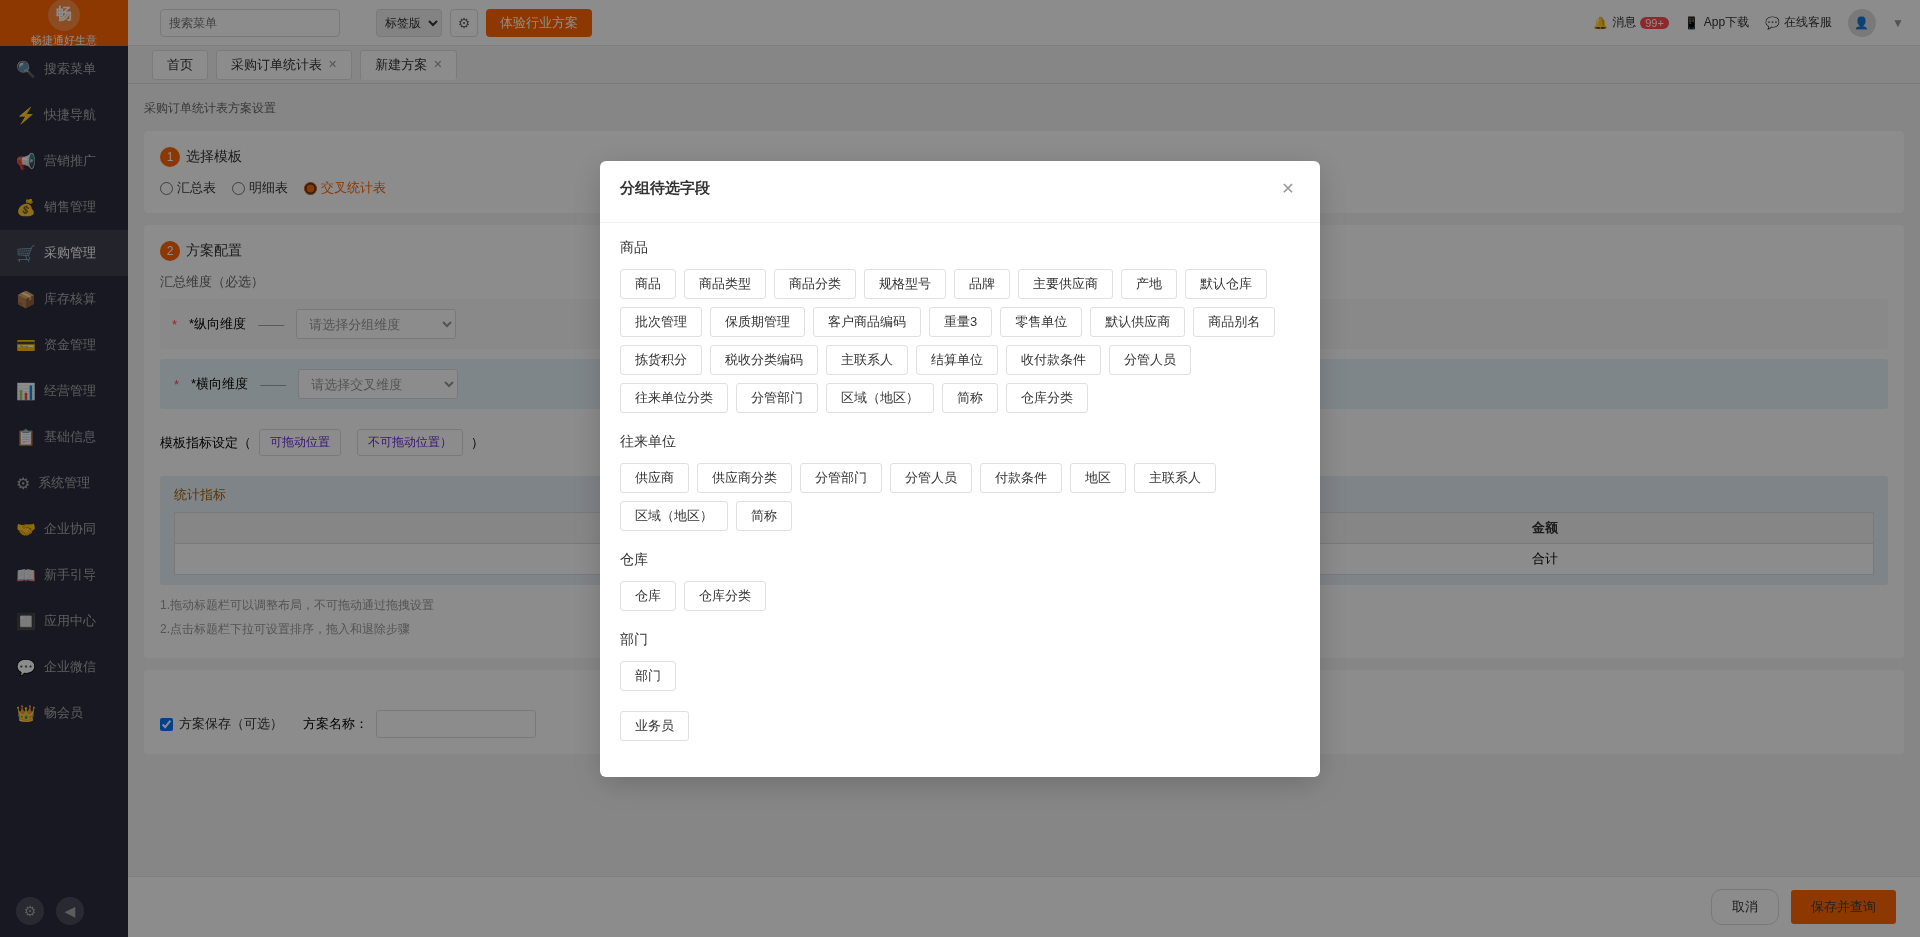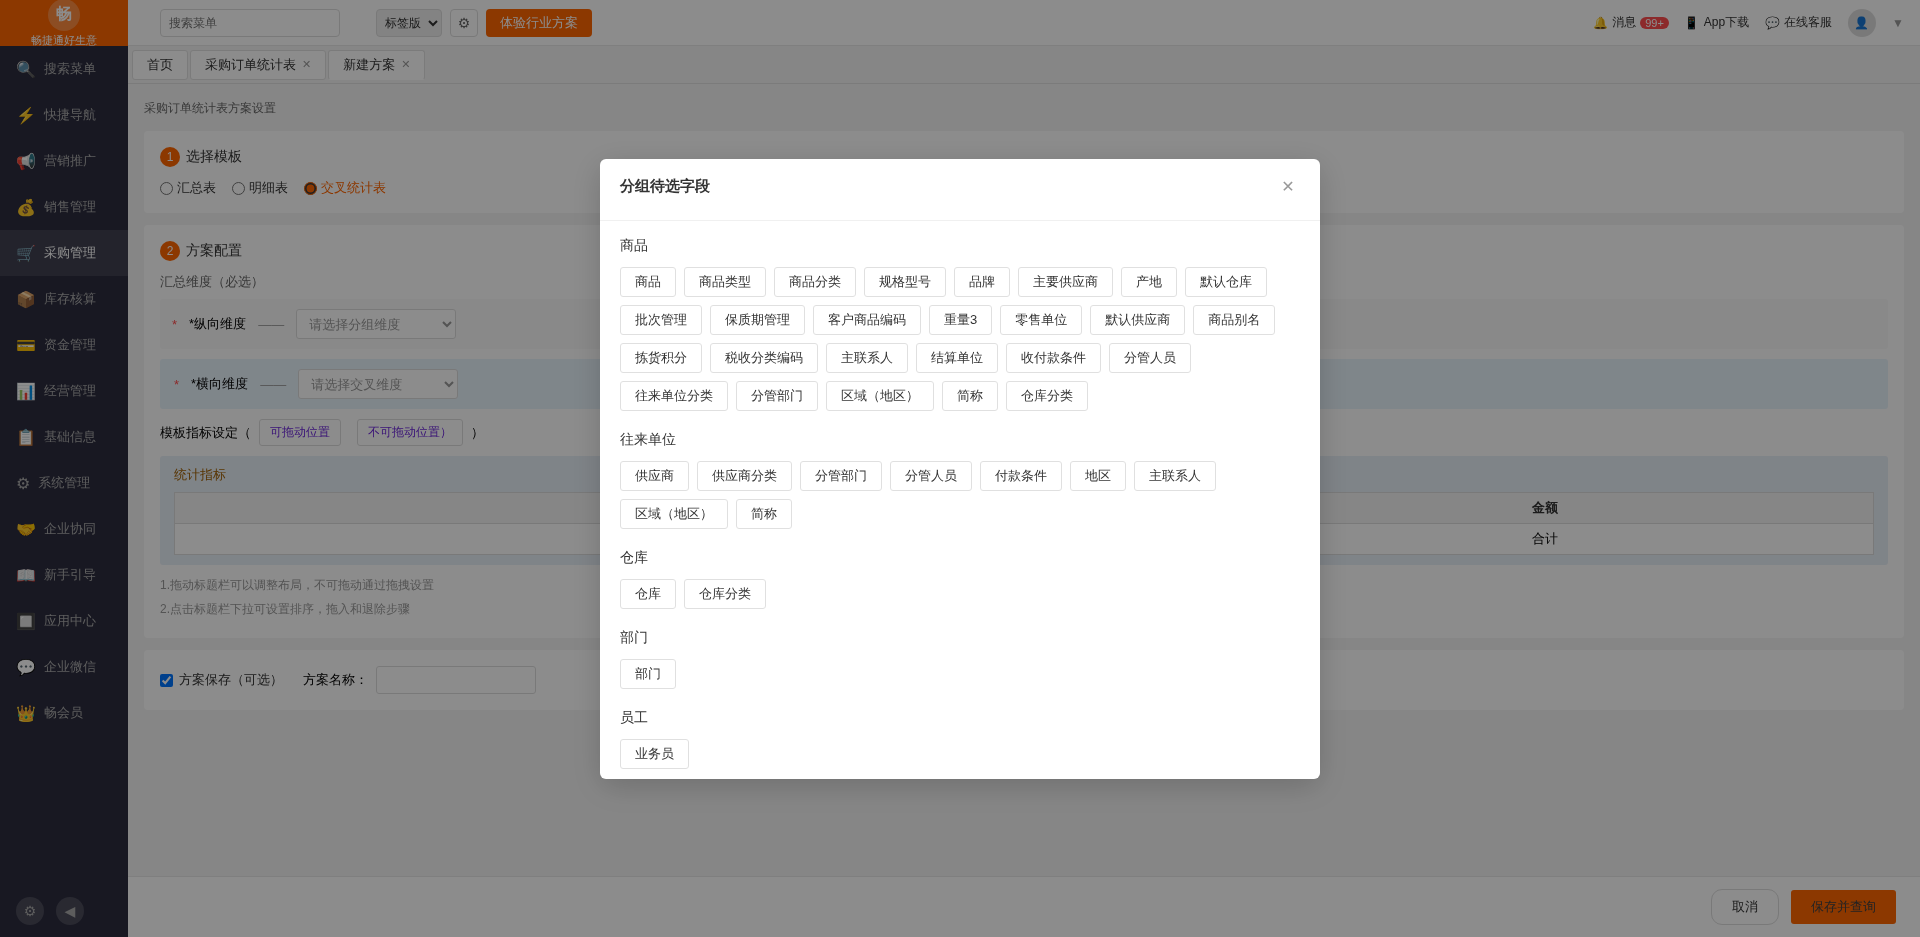--- a/index.html
+++ b/index.html
@@ -58,26 +58,26 @@
       background: #ddd; display: flex; align-items: center; justify-content: center;
       font-size: 12px; color: #666;
     }
 
     
     .tab-bar {
       height: 38px;
       background: #f5f5f5;
       display: flex;
       align-items: center;
-      padding: 0 4px;
+      padding: 0 24px;
       border-bottom: 1px solid #e0e0e0;
       position: fixed;
       top: 46px; left: 128px; right: 0;
       z-index: 99;
-      gap: 2px;
+      gap: 8px;
       text-align: right;
     }
     .tab-item {
       height: 30px;
       padding: 0 14px;
       display: flex; align-items: center; gap: 6px;
       background: #fff;
       border: 1px solid #e0e0e0;
       border-radius: 3px;
       font-size: 13px; color: #333; cursor: pointer;
@@ -185,33 +185,33 @@
     .stats-table { width: 100%; border-collapse: collapse; }
     .stats-table th, .stats-table td {
       border: 1px solid #ddd;
       padding: 6px 10px;
       font-size: 13px;
       text-align: center;
       background: #fff;
     }
     .stats-table th { background: #f5f5f5; color: #333; }
 
-    .indicator-row { display: flex; align-items: center; gap: 8px; margin: 10px 0; }
+    .indicator-row { display: flex; align-items: center; gap: 8px; margin: 20px 0; }
     .indicator-btn {
       padding: 4px 10px;
       border: 1px solid #ddd;
       border-radius: 3px;
       background: #fff;
       font-size: 12px; color: #6d28d9; cursor: pointer;
     }
 
     .hint-text { font-size: 12px; color: #999; line-height: 1.8; }
     .hint-text p { margin-bottom: 2px; }
 
-    .scheme-save { display: flex; align-items: center; gap: 8px; margin-top: 0; }
+    .scheme-save { display: flex; align-items: center; gap: 8px; margin-top: 24px; }
     .checkbox-label { display: flex; align-items: center; gap: 6px; font-size: 13px; color: #333; }
     .scheme-name-input {
       width: 160px; height: 28px;
       border: 1px solid #ddd; border-radius: 3px;
       padding: 0 8px; font-size: 13px; outline: none;
     }
     .bottom-buttons {
       position: fixed; bottom: 0; right: 0;
       padding: 12px 24px;
       display: flex; gap: 12px; align-items: center;
@@ -572,20 +572,19 @@
             <div class="field-tag">仓库分类</div>
           </div>
         </div>
         <div class="field-section">
           <div class="field-section-title">部门</div>
           <div class="field-tags">
             <div class="field-tag">部门</div>
           </div>
         </div>
         <div class="field-section">
-          <div class="field-section-title">员工</div>
           <div class="field-tags">
             <div class="field-tag">业务员</div>
           </div>
         </div>
       </div>
   </div>
 </div>
 
 </body></html>

